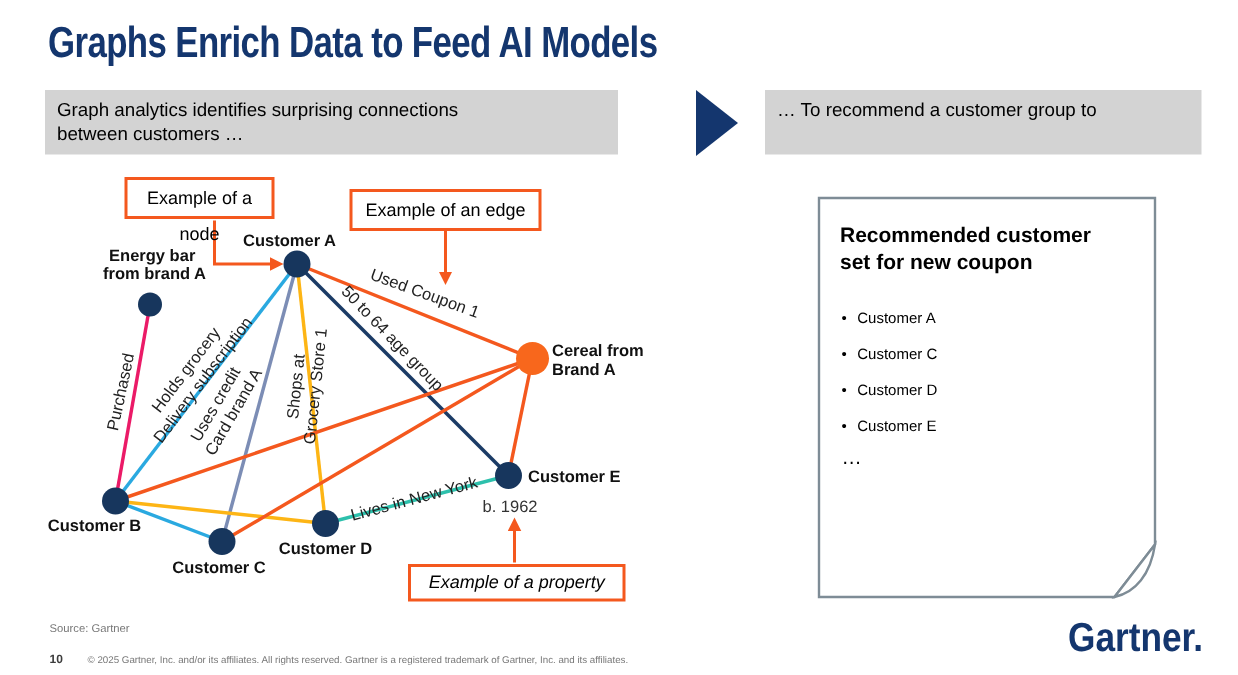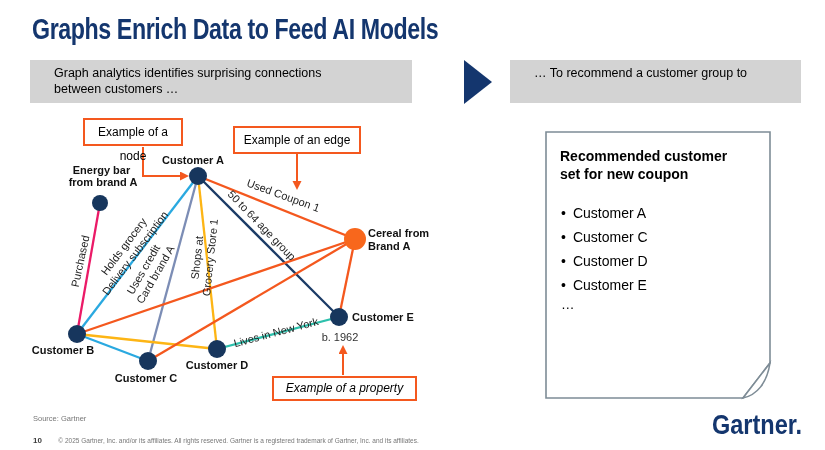--- a/index.html
+++ b/index.html
@@ -15,21 +15,21 @@
   .title {
     position: absolute; left: 32px; top: 13px;
     font-size: 29px; font-weight: bold; color: #14366E;
     letter-spacing: -0.5px; white-space: nowrap;
     transform: scaleX(0.80); transform-origin: left top;
   }
 
   .gray-box {
     position: absolute; top: 60px; height: 43px;
     background: #D3D3D3; color: #000;
-    font-size: 12.5px; line-height: 16px; padding: 5px 24px;
+    font-size: 12.5px; line-height: 16px; padding: 5px 8px;
   }
   .gray-box.left  { left: 30px;  width: 382px; }
   .gray-box.right { left: 510px; width: 291px; }
 
   .flow-arrow {
     position: absolute; left: 464px; top: 60px;
     width: 0; height: 0;
     border-top: 22px solid transparent;
     border-bottom: 22px solid transparent;
     border-left: 28px solid #14366E;
@@ -43,21 +43,21 @@
   }
   .callout.node     { left: 83px;  top: 118px; width: 100px; height: 28px; line-height: 24px; }
   .callout.edge     { left: 233px; top: 126px; width: 128px; height: 28px; line-height: 24px; text-align: center; }
   .callout.property { left: 272px; top: 376px; width: 145px; height: 25px; line-height: 21px; font-style: italic; }
 
   .panel-heading {
     position: absolute; left: 560px; top: 147px; width: 200px;
     font-size: 14px; font-weight: bold; color: #000; line-height: 18px;
   }
   .panel-list { position: absolute; left: 561px; top: 201px; width: 190px; }
-  .panel-item { font-size: 14px; color: #000; height: 24px; line-height: 24px; }
+  .panel-item { font-size: 10px; color: #000; height: 24px; line-height: 24px; }
   .panel-item .bullet { margin-right: 7px; }
   .panel-more { position: absolute; left: 561px; top: 297px; font-size: 13.5px; color: #000; }
 
   .footer-source {
     position: absolute; left: 33px; top: 414px;
     font-size: 7.5px; color: #777777;
   }
   .footer-row { position: absolute; left: 33px; top: 429px; white-space: nowrap; }
   .footer-page { font-size: 8px; font-weight: bold; color: #3d3d3d; }
   .footer-copy { font-size: 6.5px; color: #777777; margin-left: 12px; }

